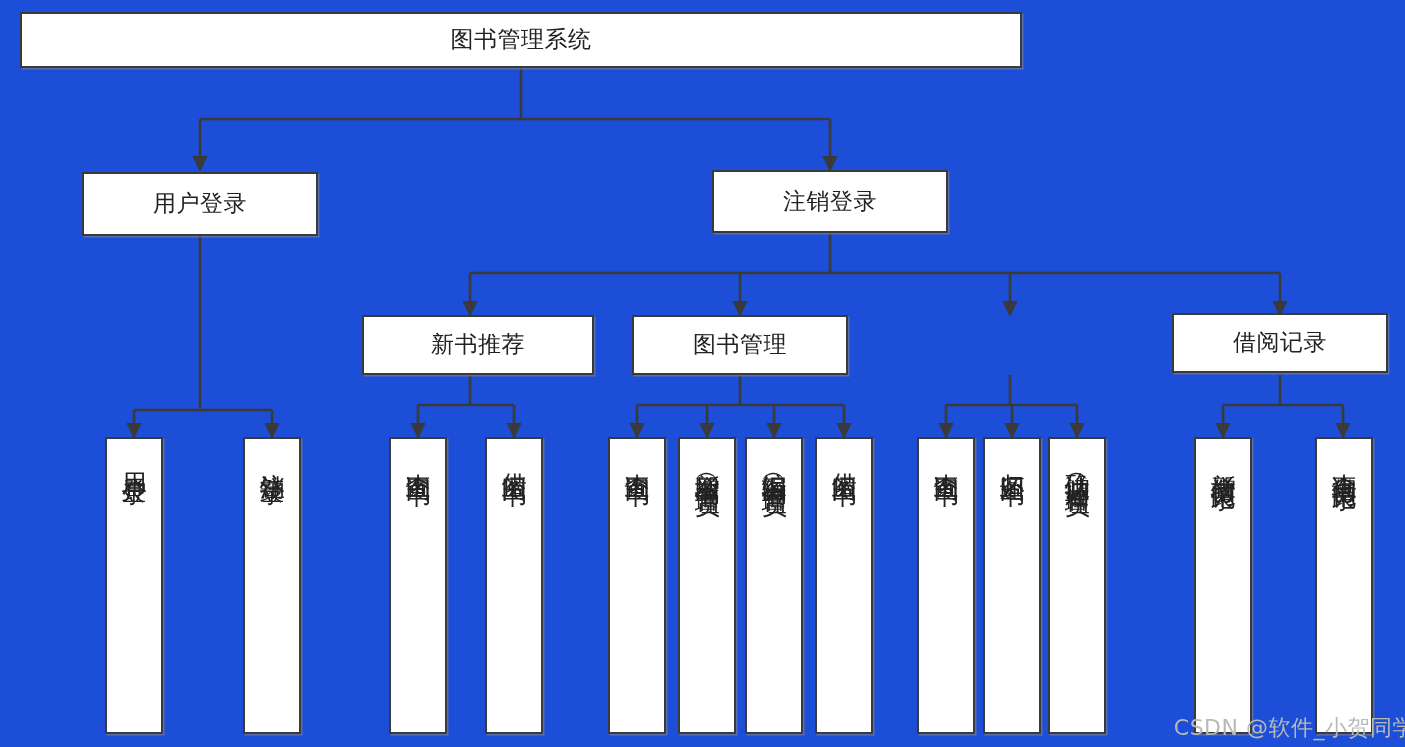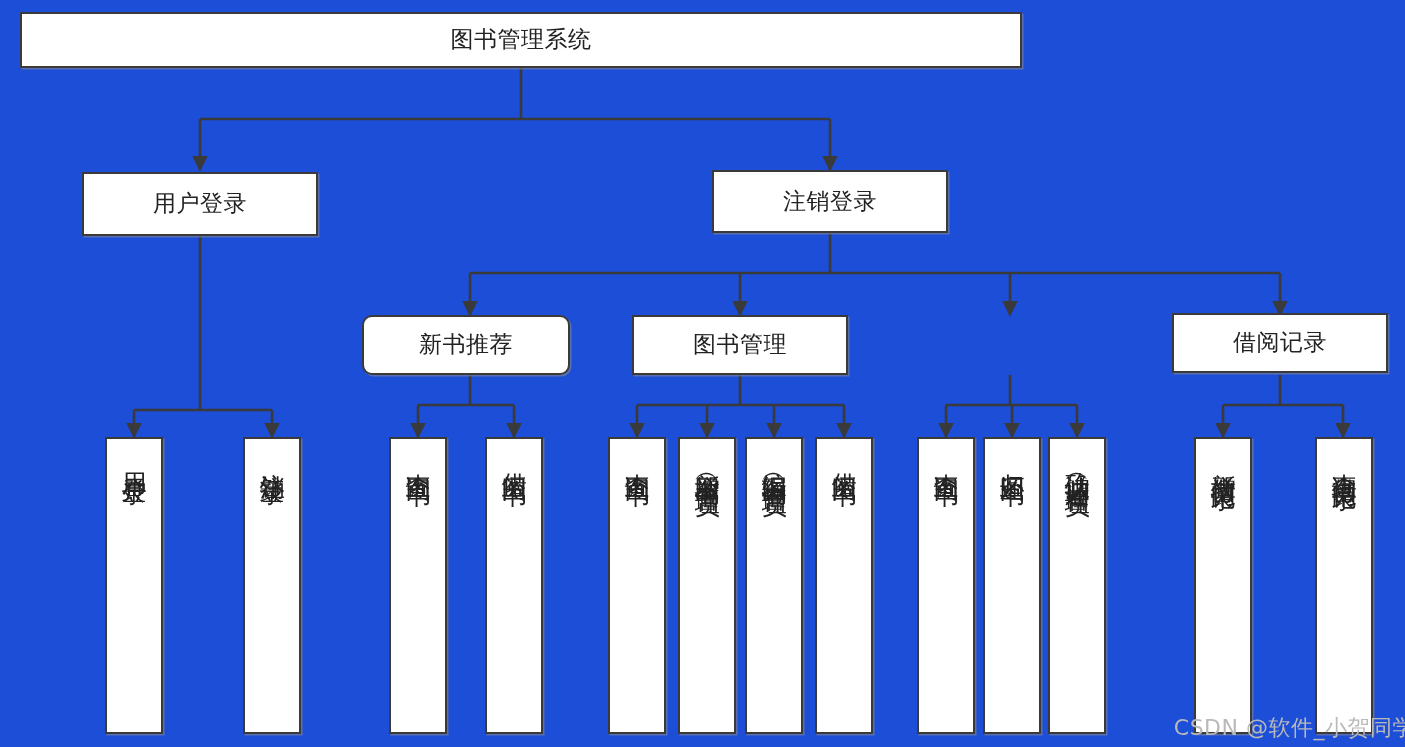--- a/index.html
+++ b/index.html
@@ -128,21 +128,21 @@
     <span class="label">图书管理系统</span>
   </div>
 
   <div class="node horiz" style="left:82px; top:172px; width:236px; height:64px;">
     <span class="label">用户登录</span>
   </div>
   <div class="node horiz" style="left:712px; top:170px; width:236px; height:63px;">
     <span class="label">注销登录</span>
   </div>
 
-  <div class="node horiz" style="left:362px; top:315px; width:208px; height:60px;border-radius:10px;">
+  <div class="node horiz" style="left:362px; top:315px; width:232px; height:60px;">
     <span class="label">新书推荐</span>
   </div>
   <div class="node horiz" style="left:632px; top:315px; width:216px; height:60px;">
     <span class="label">图书管理</span>
   </div>
   <div class="node horiz" style="left:1172px; top:313px; width:216px; height:60px;">
     <span class="label">借阅记录</span>
   </div>
 
   <div class="node vert" style="left:105px; top:437px; width:58px; height:297px;">

